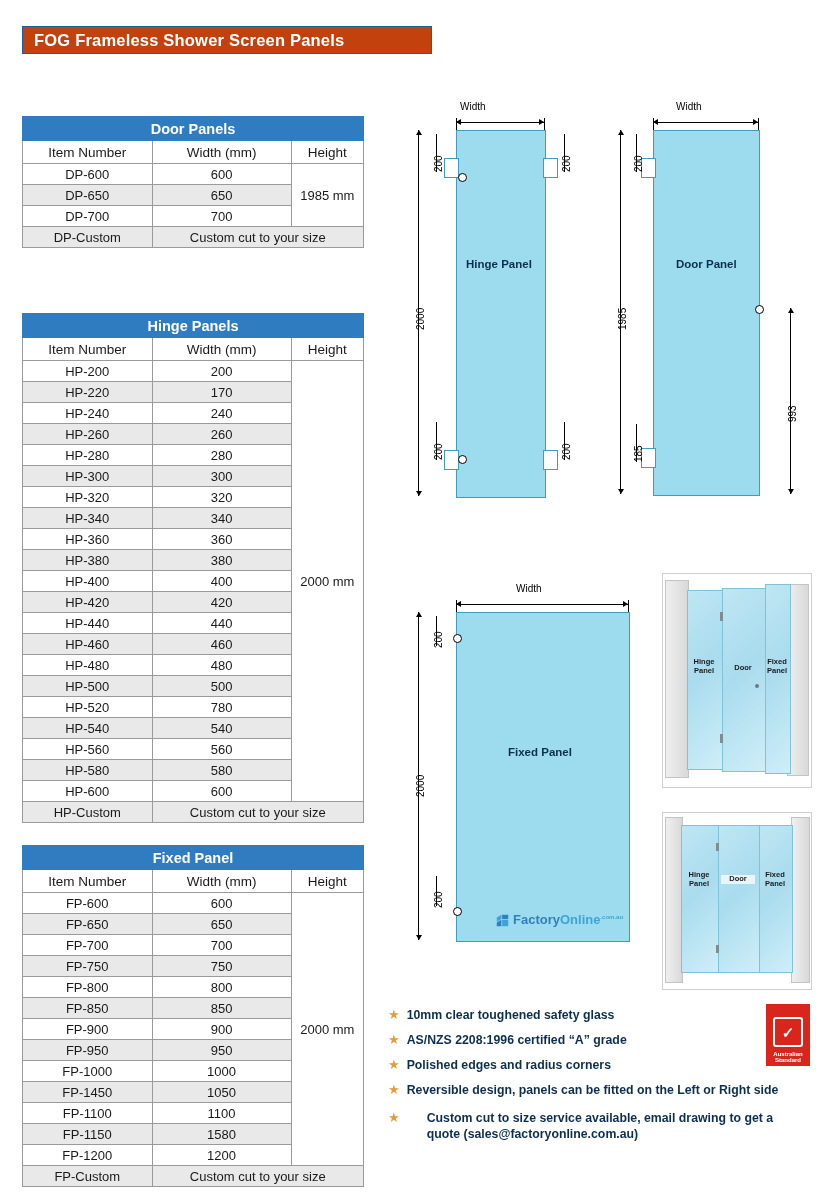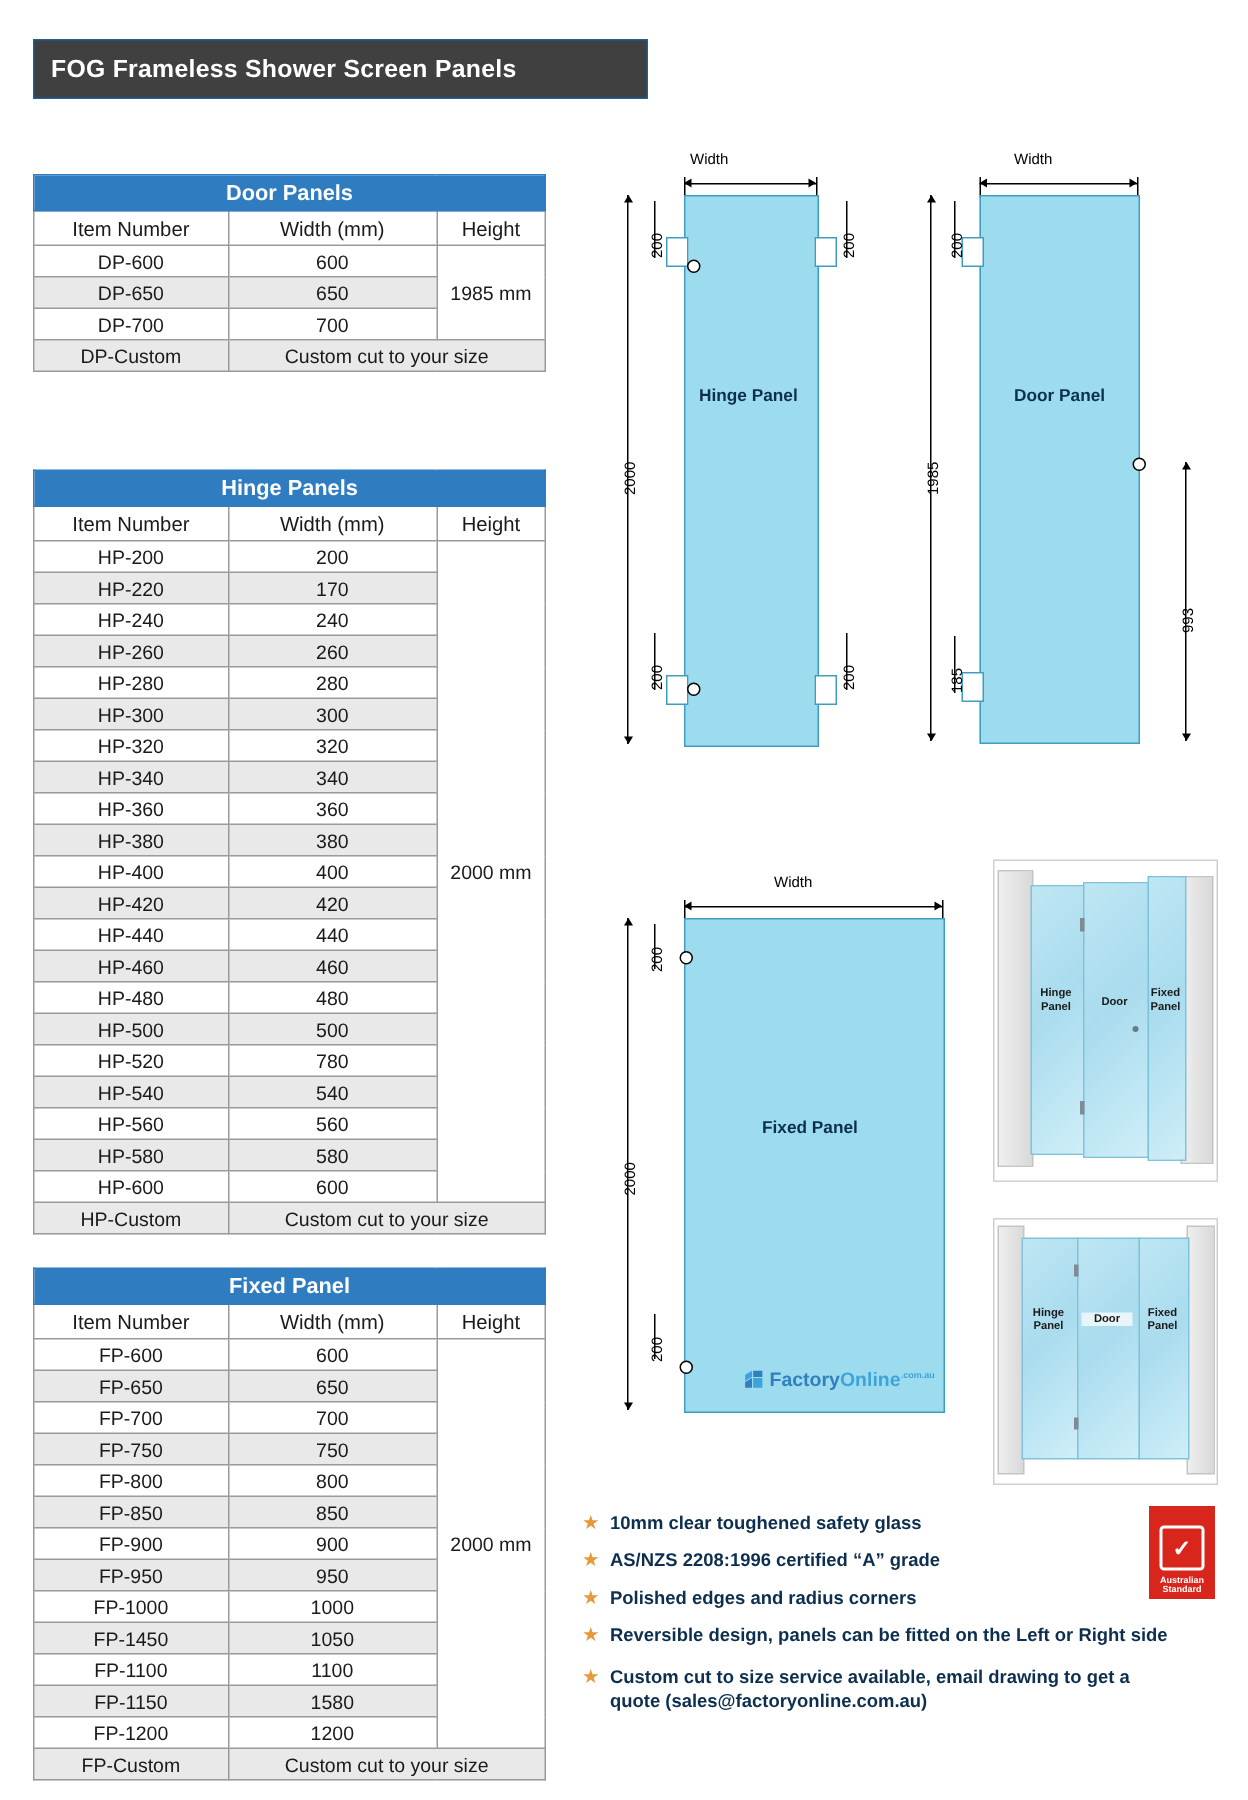--- a/index.html
+++ b/index.html
@@ -8,22 +8,22 @@
     background:#ffffff;
     font-family:"Liberation Sans", sans-serif;
     color:#1a1a1a;
     position:relative;
     overflow:hidden;
   }
   .page{position:relative;width:832px;height:1200px;}
 
   
   .title-bar{
-    position:absolute;left:22px;top:26px;width:410px;height:40px;
-    background:#404040;
+    position:absolute;left:22px;top:26px;width:410px;height:28px;
+    background:#c2410c;
     display:flex;align-items:center;
     box-shadow:0 0 0 1px #1b5f9c inset;
   }
   .title-bar .t{
     color:#ffffff;font-size:16.5px;font-weight:bold;padding-left:12px;letter-spacing:.2px;
   }
   .logo{
     position:absolute;right:26px;top:22px;width:290px;height:52px;
     display:flex;align-items:center;justify-content:flex-end;
   }
@@ -455,21 +455,21 @@
     <div class="feat">
       <div class="star">★</div>
       <div class="feat-txt">Polished edges and radius corners</div>
     </div>
     <div class="feat">
       <div class="star">★</div>
       <div class="feat-txt">Reversible design, panels can be fitted on the Left or Right side</div>
     </div>
     <div class="feat" style="margin-top:12px;">
       <div class="star">★</div>
-      <div class="feat-txt" style="max-width:350px;">Custom cut to size service available, email drawing to get a quote (sales@factoryonline.com.au)</div>
+      <div class="feat-txt" style="max-width:350px;margin-left:20px;">Custom cut to size service available, email drawing to get a quote (sales@factoryonline.com.au)</div>
     </div>
   </div>
 
   <div class="badge">
     <div class="tick-sh">✓</div>
     <div>Australian</div>
     <div>Standard</div>
   </div>
 
 </div>

